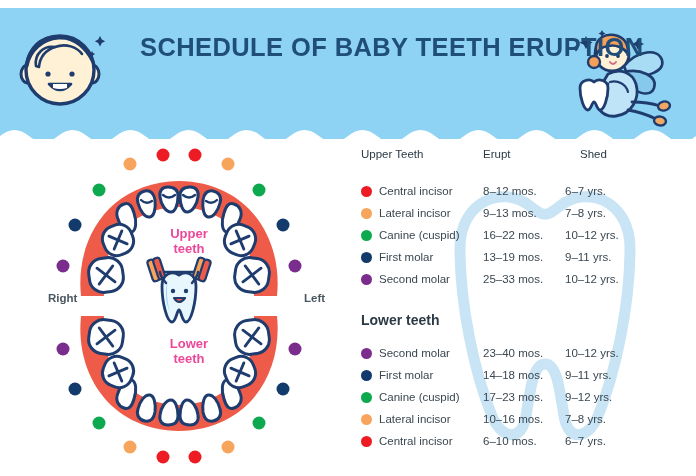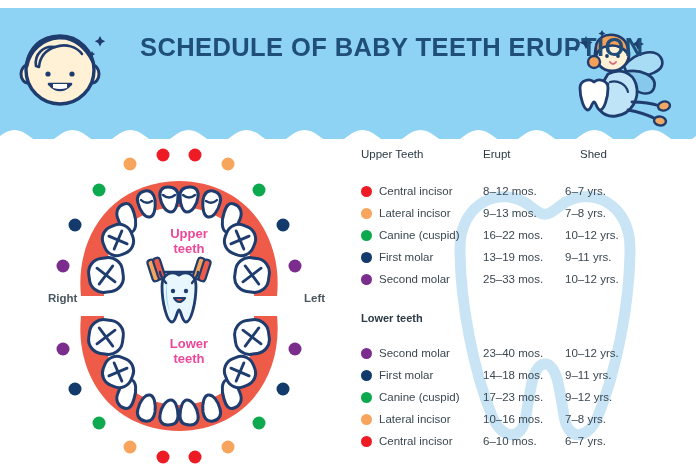--- a/index.html
+++ b/index.html
@@ -55,21 +55,21 @@
   .tbl{position:absolute;left:0;top:0;width:330px;}
   .thead{position:absolute;left:0;top:3px;width:330px;height:20px;}
   .th{
     position:absolute;font-size:11.5px;font-weight:normal;color:#2B3A45;line-height:1;
   }
   .th.c0{left:9px;}
   .th.c1{left:131px;}
   .th.c2{left:228px;}
 
   .section-head{
-    position:absolute;font-size:11px;font-weight:bold;color:#2B3A45;line-height:1;left:9px;
+    position:absolute;font-size:14px;font-weight:bold;color:#2B3A45;line-height:1;left:9px;
   }
 
   .row{position:absolute;left:0;width:330px;height:21px;}
   .dot{
     position:absolute;left:9px;top:4px;width:11px;height:11px;border-radius:50%;
   }
   .cell{
     position:absolute;font-size:11.5px;color:#3A4750;line-height:1;top:4px;
   }
   .cell.name{left:27px;}

